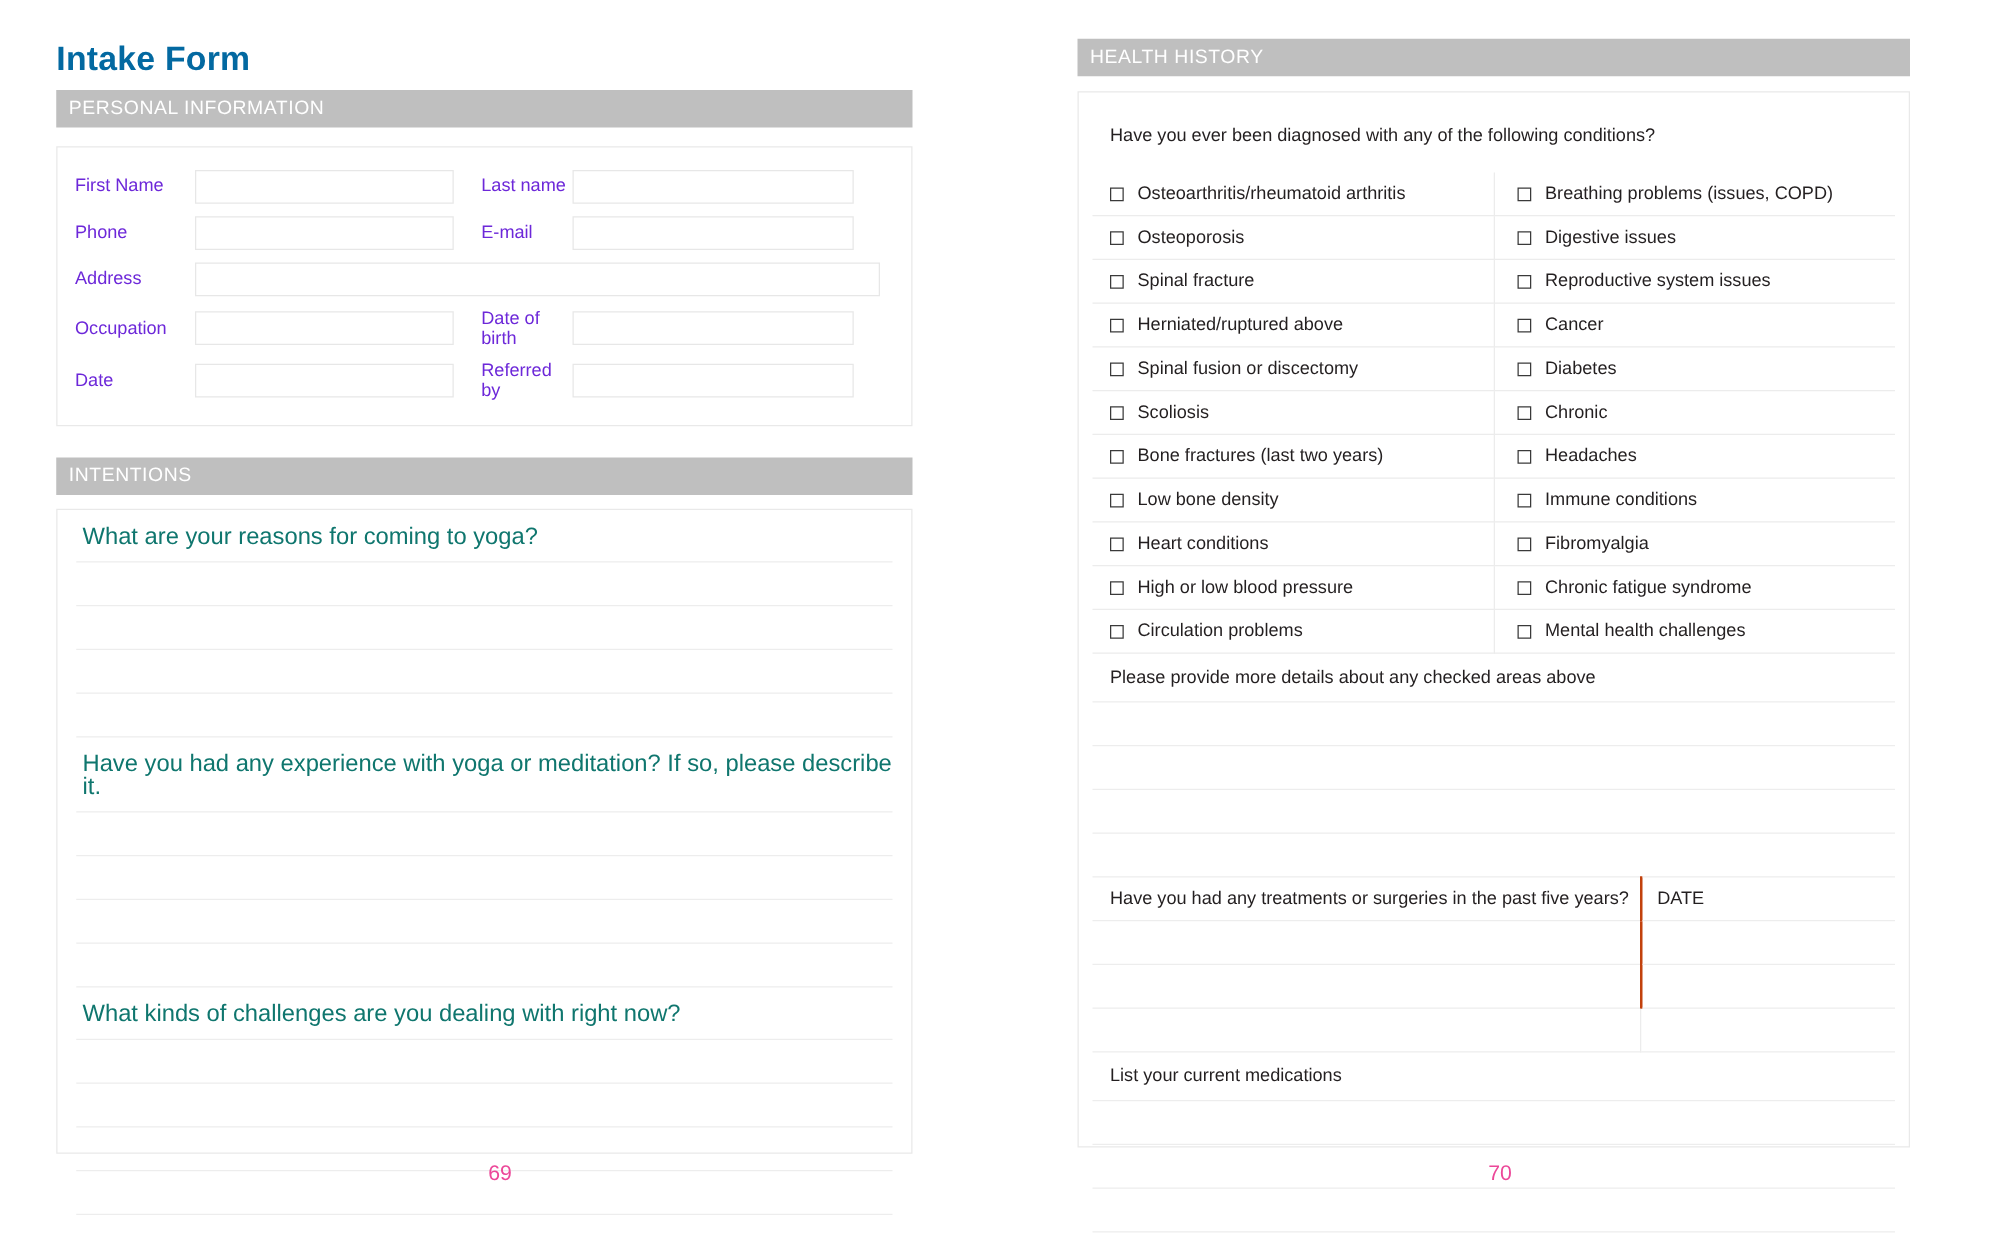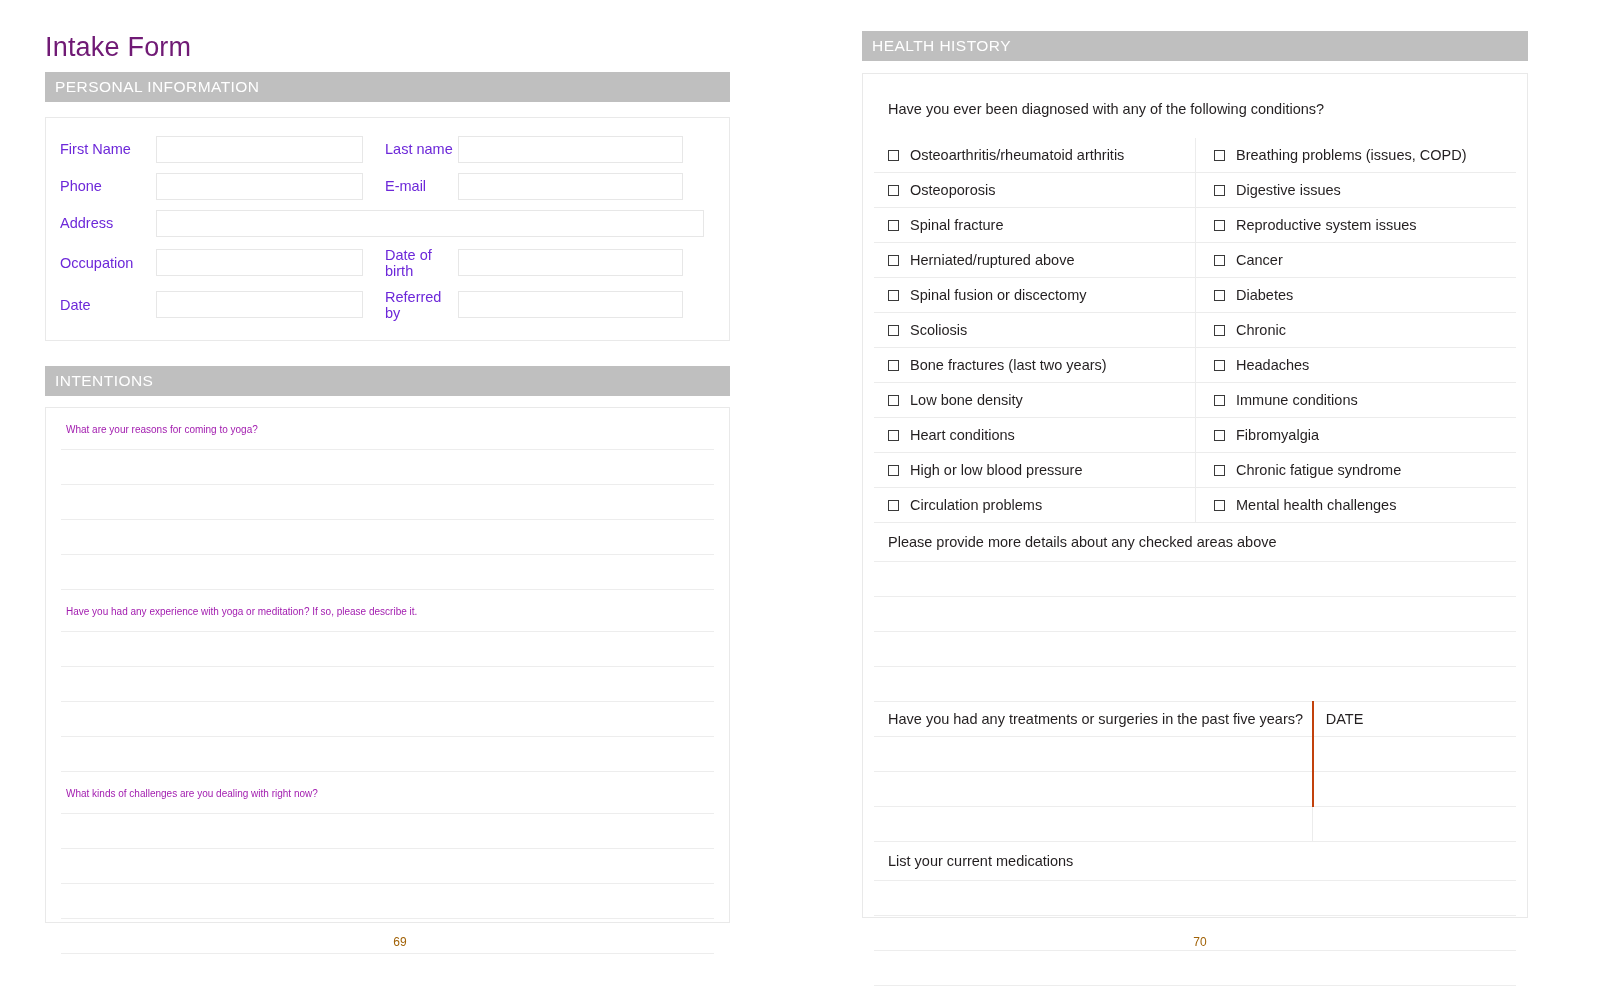--- a/index.html
+++ b/index.html
@@ -33,22 +33,22 @@
     padding: 0 70px 0 45px;
   }
   .page-right {
     width: 800px;
     padding: 0 72px 0 62px;
   }
 
   
   .doc-title {
     font-size: 27px;
-    font-weight: 400;
-    color: #701a75;
+    font-weight: 700;
+    color: #0369a1;
     letter-spacing: 0.2px;
     margin: 0;
     padding-top: 33px;
     padding-bottom: 9px;
     line-height: 1.1;
   }
 
   
   .section-bar {
     background: #bfbfbf;
@@ -108,22 +108,22 @@
   
   .int-bar { margin-top: 25px; }
 
   .int-card {
     margin-top: 11px;
     padding: 0 15px 0 15px;
     height: 516px;
   }
   .q-block { }
   .q-text {
-    font-size: 10px;
-    color: #a21caf;
+    font-size: 19px;
+    color: #0f766e;
     padding: 13px 0 10px 5px;
     line-height: 18px;
   }
   .writeline {
     border-bottom: 1px solid #ededed;
     height: 34px;
   }
   .writeline.first { border-top: 1px solid #ededed; }
 
   
@@ -210,22 +210,22 @@
   .tr-table tr.head-row td { border-top: 1px solid #ededed; }
   .tr-table tr:last-child td.q-col { border-right: 1px solid #ececec; }
 
   
   .page-number {
     position: absolute;
     bottom: 52px;
     left: 0;
     right: 0;
     text-align: center;
-    font-size: 12px;
-    color: #a16207;
+    font-size: 17px;
+    color: #ec4899;
   }
   .page-left .page-number { padding-left: 0; }
 </style>
 </head>
 <body>
 
 <div class="spread">
 
   <div class="page page-left">
 

